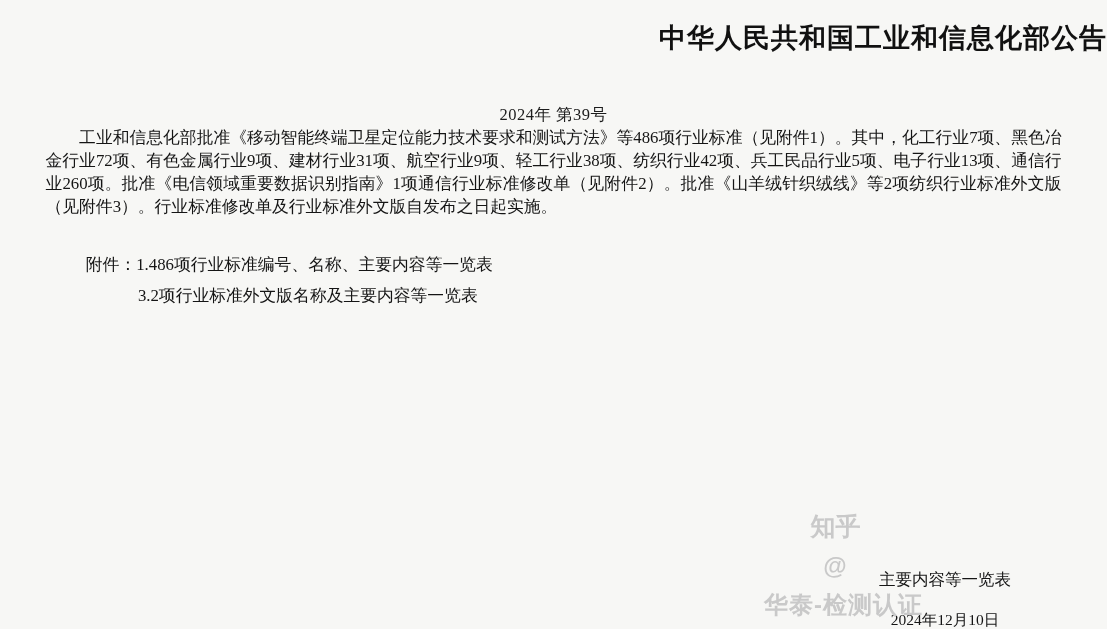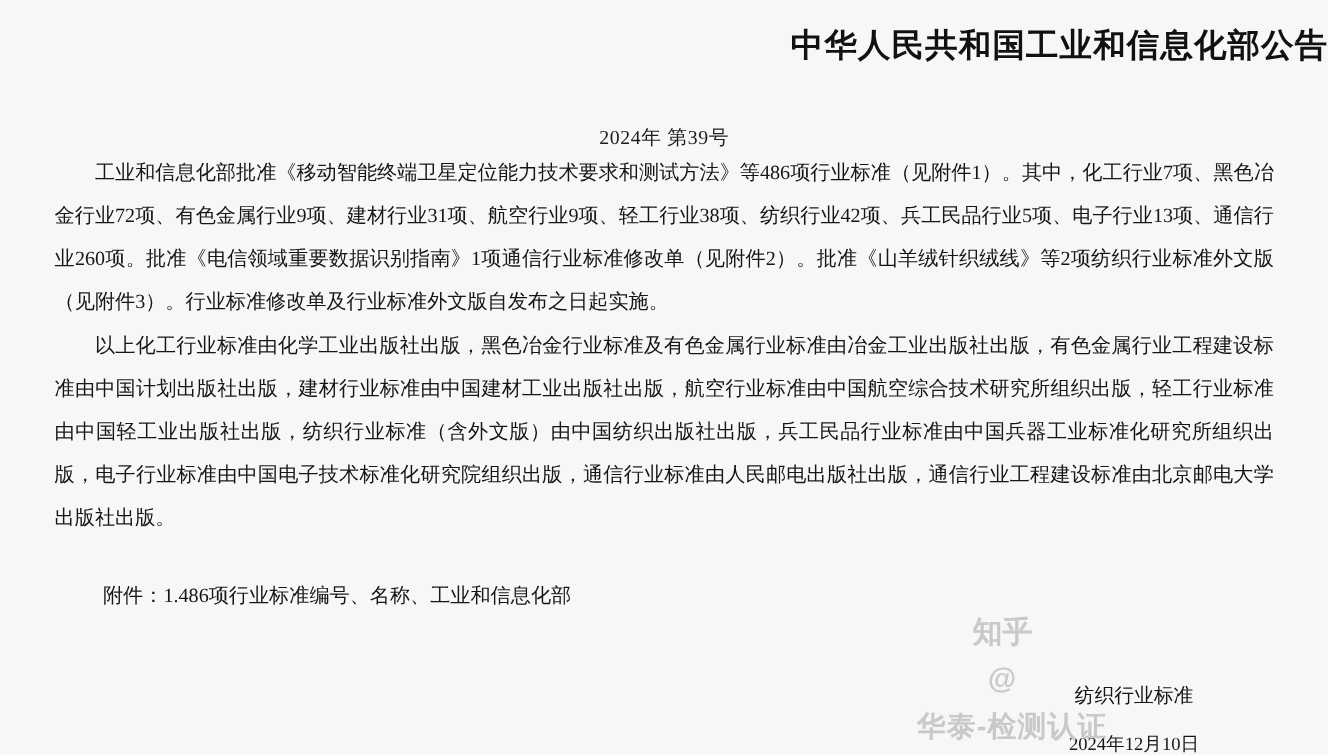--- a/index.html
+++ b/index.html
@@ -40,21 +40,21 @@
     letter-spacing: 0.5px;
   }
   .body-wrap {
     margin: 0 auto;
     width: 1060px;
     padding: 0 22px;
     box-sizing: border-box;
   }
   p.para {
     font-size: 16.8px;
-    line-height: 36px;
+    line-height: 23px;
     text-align: justify;
     text-justify: inter-ideograph;
     margin: 0;
     text-indent: 2em;
     color: #151515;
   }
   .para-gap-1 { margin-top: 46px; }
   .para-gap-2 { margin-top: 31px; }
   .attach-block {
     margin-top: 31px;
@@ -123,28 +123,28 @@
 <body>
 
 <div class="page">
 
   <div class="doc-title">中华人民共和国工业和信息化部公告</div>
 
   <div class="doc-subtitle">2024年    第39号</div>
 
   <div class="body-wrap">
     <p class="para para-gap-1">工业和信息化部批准《移动智能终端卫星定位能力技术要求和测试方法》等486项行业标准（见附件1）。其中，化工行业7项、黑色冶金行业72项、有色金属行业9项、建材行业31项、航空行业9项、轻工行业38项、纺织行业42项、兵工民品行业5项、电子行业13项、通信行业260项。批准《电信领域重要数据识别指南》1项通信行业标准修改单（见附件2）。批准《山羊绒针织绒线》等2项纺织行业标准外文版（见附件3）。行业标准修改单及行业标准外文版自发布之日起实施。</p>
-    <p class="para para-gap-2">以上化工行业标准由化学工业出版社出版，黑色冶金行业标准及有色金属行业标准由冶金工业出版社出版，有色金属行业工程建设标准由中国计划出版社出版，建材行业标准由中国建材工业出版社出版，航空行业标准由中国航空综合技术研究所组织出版，轻工行业标准由中国轻工业出版社出版，纺织行业标准（含外文版）由中国纺织出版社出版，兵工民品行业标准由中国兵器工业标准化研究所组织出版，电子行业标准由中国电子技术标准化研究院组织出版，通信行业标准由人民邮电出版社出版，通信行业工程建设标准由北京邮电大学出版社出版。</p>
 
     <div class="attach-block">
-      <div class="attach-line"><span>附件：</span><span>1.486项行业标准编号、名称、工业和信息化部</span></div>
+      <div class="attach-line"><span>附件：</span><span>1.486项行业标准编号、名称、主要内容等一览表</span></div>
+      <div class="attach-line attach-indent">3.2项行业标准外文版名称及主要内容等一览表</div>
     </div>
   </div>
 
-  <div class="signature">纺织行业标准</div>
+  <div class="signature">主要内容等一览表</div>
   <div class="sig-date">2024年12月10日</div>
 
   <div class="watermark">
     <span class="wm-logo">知乎</span>
     <span class="wm-at">@</span>
     <span class="wm-name">华泰-检测认证</span>
   </div>
 
 </div>
 

